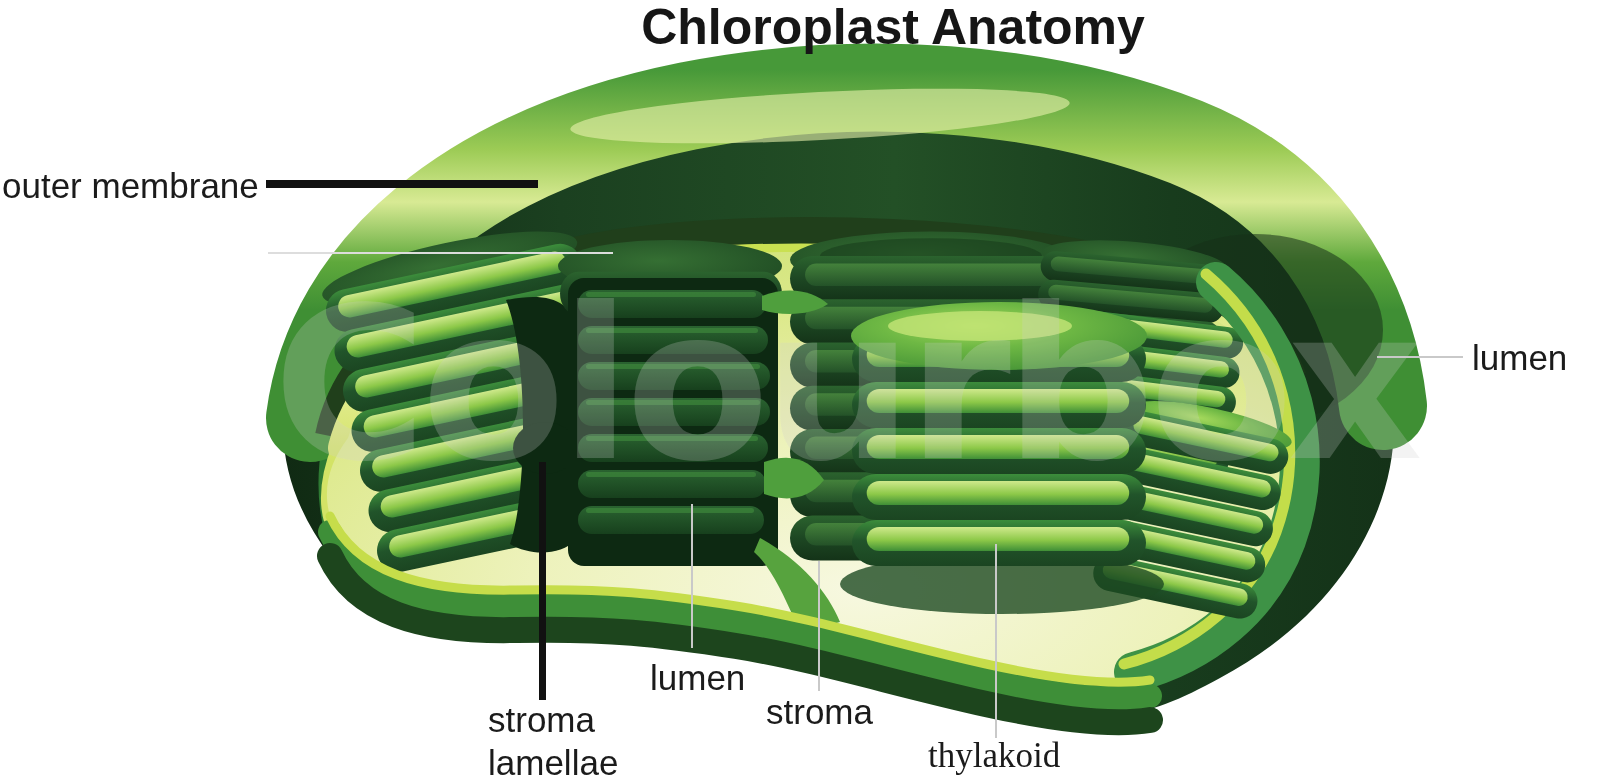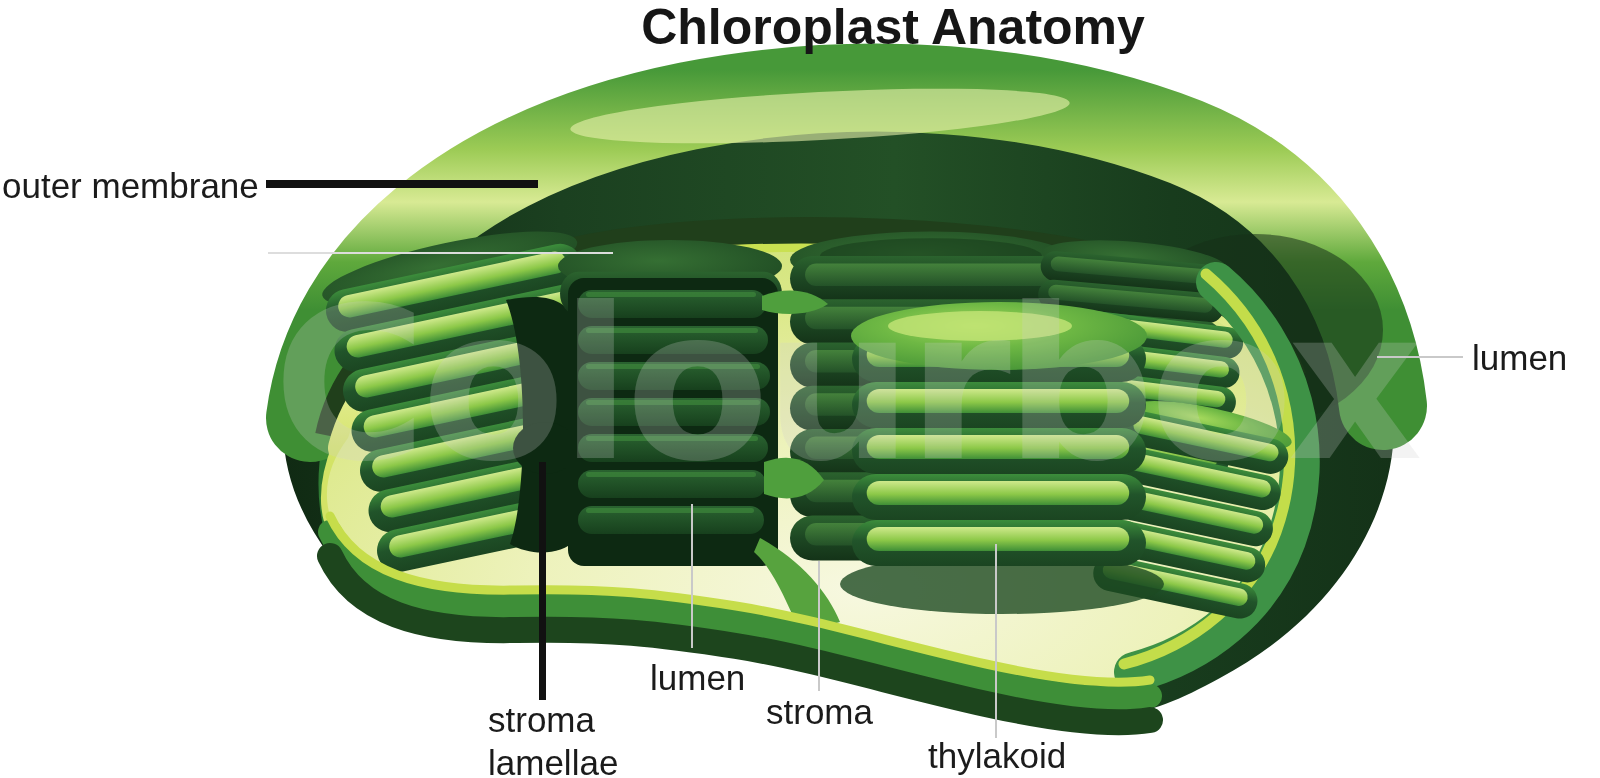--- a/index.html
+++ b/index.html
@@ -255,21 +255,21 @@
       <text x="845" y="458" fill="#ffffff" opacity="0.20">Colourbox</text>
     </g>
   </svg>
 
   <div class="title">Chloroplast Anatomy</div>
 
   <div class="lbl" style="left:2px;top:166px;text-align:right;">outer membrane</div>
   <div class="lbl" style="left:1472px;top:338px;">lumen</div>
   <div class="lbl" style="left:650px;top:646px;margin-top:12px;">lumen</div>
   <div class="lbl" style="left:766px;top:692px;">stroma</div>
-  <div class="lbl" style="left:928px;top:736px;">thylakoid</div>
+  <div class="lbl" style="left:928px;top:736px;font-family:Liberation Serif, serif;">thylakoid</div>
   <div class="lbl two-line" style="left:488px;top:698px;">
     <div>stroma</div>
     <div>lamellae</div>
   </div>
 
   <div class="ptr ptr-black" style="left:266px;top:180px;width:272px;height:8px;"></div>
   <div class="ptr ptr-h" style="left:268px;top:252px;width:345px;background:var(--pointer-light);"></div>
   <div class="ptr ptr-h" style="left:1377px;top:356px;width:86px;"></div>
   <div class="ptr ptr-black" style="left:539px;top:462px;width:7px;height:238px;"></div>
   <div class="ptr ptr-v" style="left:691px;top:504px;height:144px;"></div>

